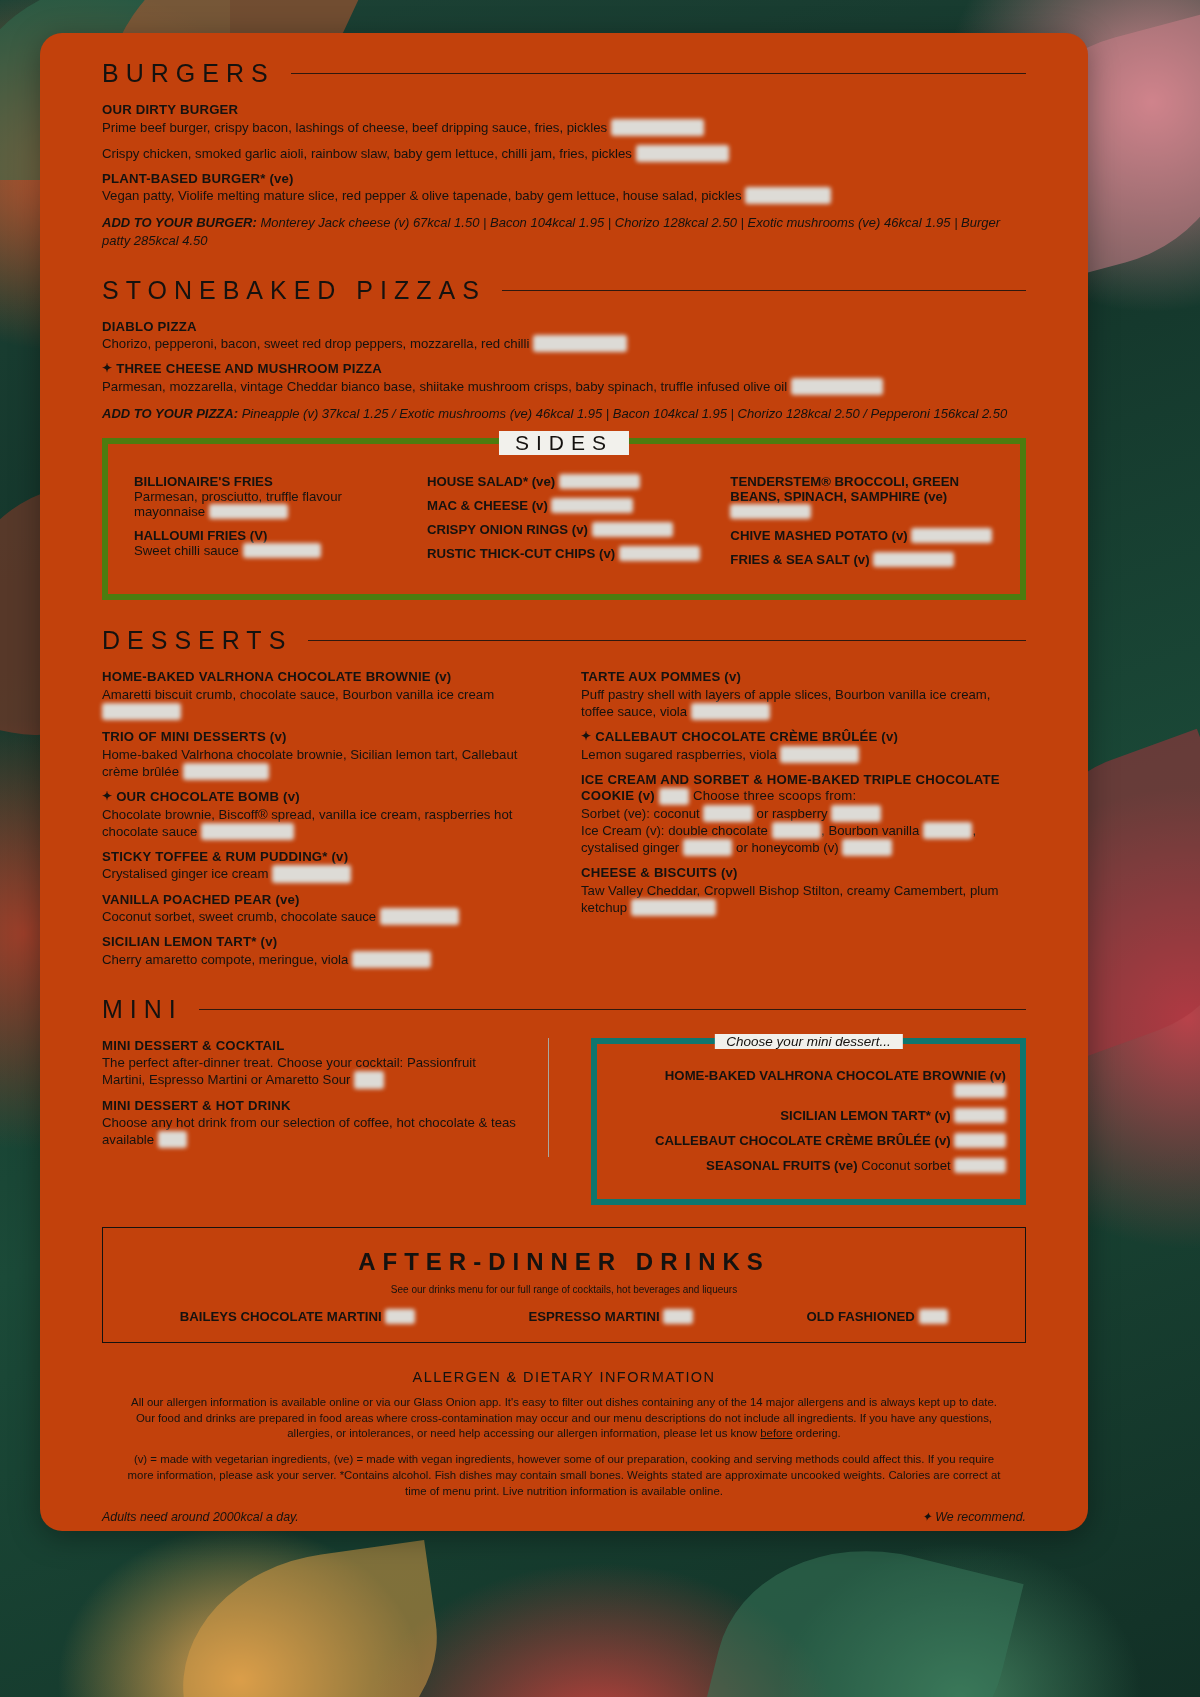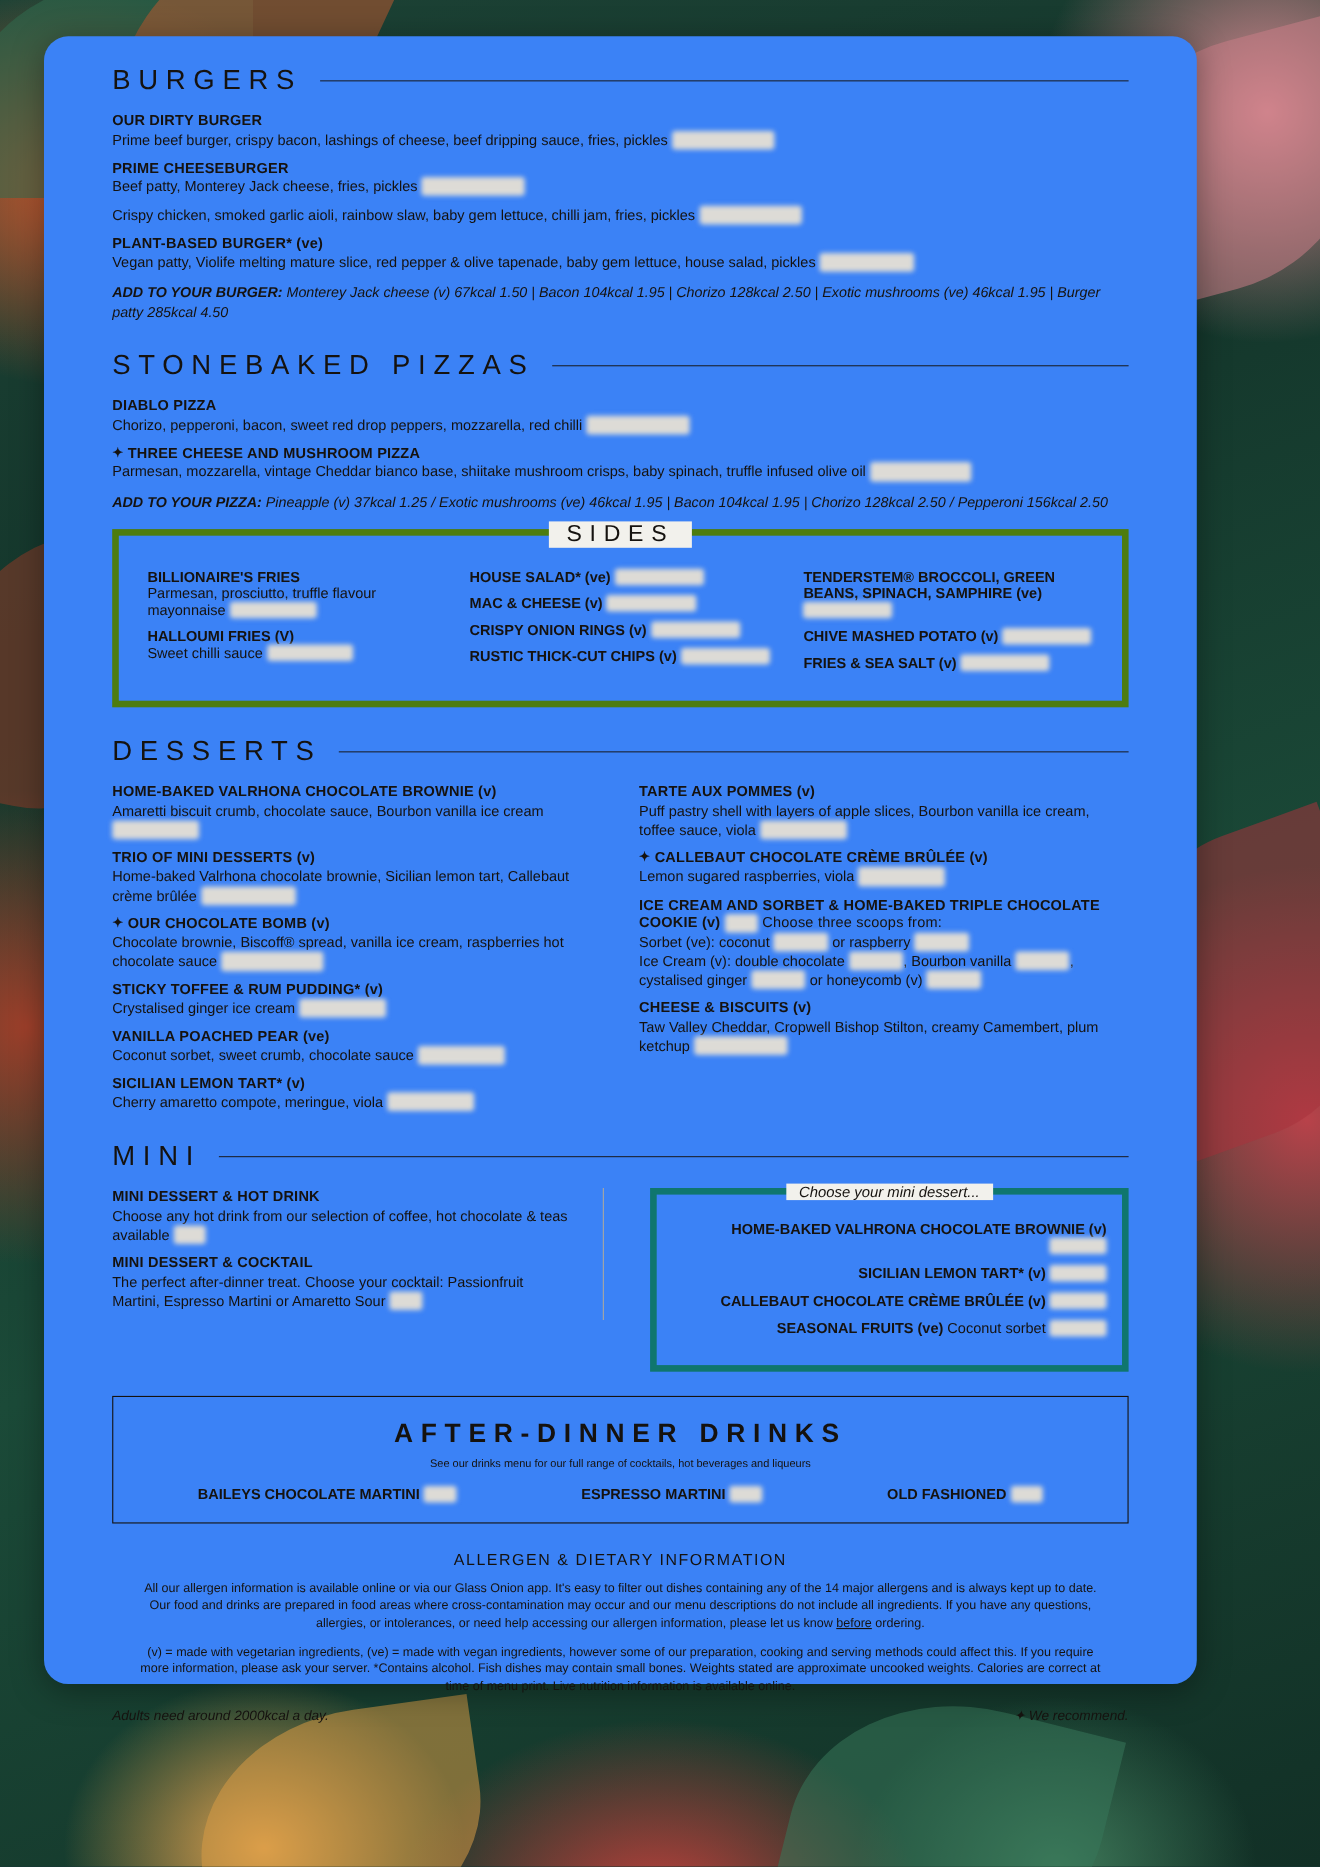--- a/index.html
+++ b/index.html
@@ -35,21 +35,21 @@
     opacity: .55;
   }
 
   
   #card {
     position: absolute;
     left: 40px;
     top: 33px;
     width: 1048px;
     height: 1498px;
-    background: #3b82f6;
+    background: #c2410c;
     border-radius: 22px;
     box-shadow: 0 6px 30px rgba(0,0,0,.35);
     padding: 26px 22px 36px 22px;
     box-sizing: border-box;
     color: #15120f;
   }
   .inner { padding: 0 40px; }
 
   
   .sec-head {
@@ -235,24 +235,20 @@
     <div class="sec-head">
       <div class="t">BURGERS</div>
       <div class="rule"></div>
     </div>
 
     <div class="item">
       <div class="nm">OUR DIRTY BURGER</div>
       <div class="ds"><span>Prime beef burger, crispy bacon, lashings of cheese, beef dripping sauce, fries, pickles</span> <span class="price">1446kcal 18.45</span></div>
     </div>
     <div class="item">
-      <div class="nm">PRIME CHEESEBURGER</div>
-      <div class="ds"><span>Beef patty, Monterey Jack cheese, fries, pickles</span> <span class="price">1043kcal 15.35</span></div>
-    </div>
-    <div class="item">
       <div class="ds"><span>Crispy chicken, smoked garlic aioli, rainbow slaw, baby gem lettuce, chilli jam, fries, pickles</span> <span class="price">1286kcal 17.25</span></div>
     </div>
     <div class="item">
       <div class="nm">PLANT-BASED BURGER* (ve)</div>
       <div class="ds"><span>Vegan patty, Violife melting mature slice, red pepper &amp; olive tapenade, baby gem lettuce, house salad, pickles</span> <span class="price">888kcal 16.95</span></div>
     </div>
 
     <div class="addto">
       <b>ADD TO YOUR BURGER:</b>
       <span>Monterey Jack cheese (v) 67kcal 1.50 | Bacon 104kcal 1.95 | Chorizo 128kcal 2.50 | Exotic mushrooms (ve) 46kcal 1.95 | Burger patty 285kcal 4.50</span>
@@ -386,26 +382,26 @@
     </div>
 
     <div class="sec-head" style="margin-top:18px;">
       <div class="t">MINI</div>
       <div class="rule"></div>
     </div>
 
     <div class="mini-wrap">
       <div class="mini-left">
         <div class="item">
+          <div class="nm">MINI DESSERT &amp; COCKTAIL</div>
+          <div class="ds"><span>The perfect after-dinner treat.  Choose your cocktail: Passionfruit Martini, Espresso Martini or Amaretto Sour</span> <span class="price">9.95</span></div>
+        </div>
+        <div class="item">
           <div class="nm">MINI DESSERT &amp; HOT DRINK</div>
           <div class="ds"><span>Choose any hot drink from our selection of coffee,  hot chocolate &amp; teas available</span> <span class="price">6.95</span></div>
-        </div>
-        <div class="item">
-          <div class="nm">MINI DESSERT &amp; COCKTAIL</div>
-          <div class="ds"><span>The perfect after-dinner treat.  Choose your cocktail: Passionfruit Martini, Espresso Martini or Amaretto Sour</span> <span class="price">9.95</span></div>
         </div>
       </div>
 
       <div class="mini-box">
         <div class="bt">Choose your mini dessert...</div>
         <div class="row"><span>HOME-BAKED VALHRONA CHOCOLATE BROWNIE (v)</span> <span class="price">268kcal</span></div>
         <div class="row"><span>SICILIAN LEMON TART* (v)</span> <span class="price">222kcal</span></div>
         <div class="row"><span>CALLEBAUT CHOCOLATE CRÈME BRÛLÉE (v)</span> <span class="price">236kcal</span></div>
         <div class="row"><span>SEASONAL FRUITS (ve)</span> <span class="norm">Coconut sorbet</span> <span class="price">147kcal</span></div>
       </div>

